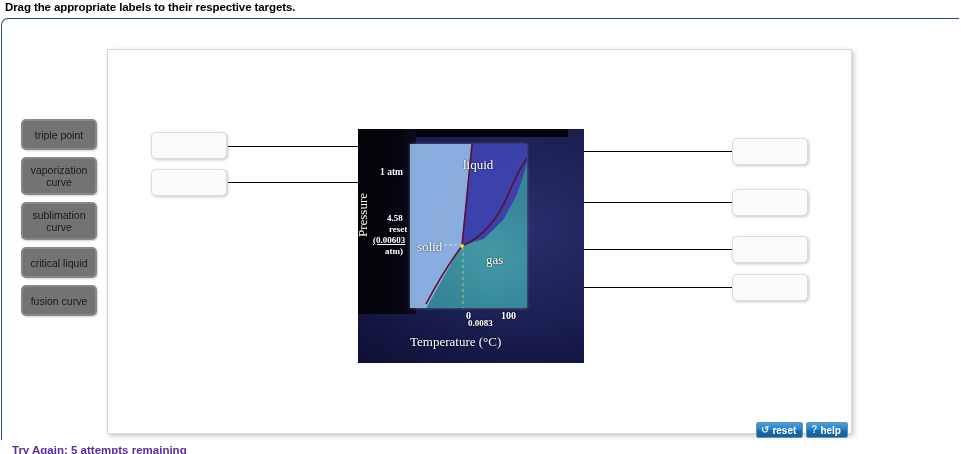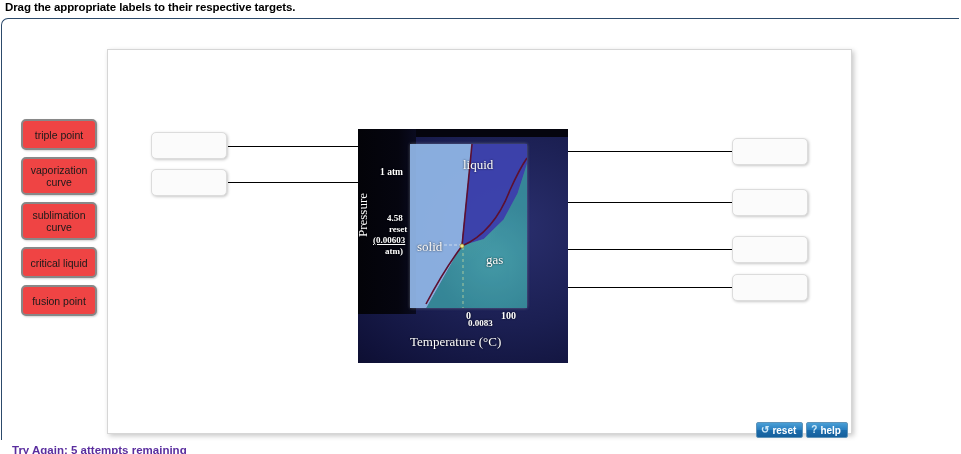--- a/index.html
+++ b/index.html
@@ -58,21 +58,21 @@
   #label-bank {
     position: absolute;
     left: 19px;
     top: 100px;
     width: 78px;
   }
   .drag-label {
     width: 76px;
     min-height: 31px;
     margin-bottom: 7px;
-    background: #ef4444;
+    background: #737373;
     border: 2px solid #888888;
     border-radius: 5px;
     box-sizing: border-box;
     display: flex;
     align-items: center;
     justify-content: center;
     text-align: center;
     font-size: 10.5px;
     color: #1a1a1a;
     line-height: 12px;
@@ -86,20 +86,21 @@
   #phase-diagram {
     position: absolute;
     left: 355px;
     top: 109px;
     width: 210px;
     height: 234px;
     overflow: hidden;
     background:
       radial-gradient(ellipse 150% 110% at 72% 42%, #2a2f6e 0%, #1b1f52 38%, #10123a 64%, #07081f 88%),
       #06071a;
+    padding-left: 16px;
   }
   
   #diagram-darkband {
     position: absolute;
     left: 0; top: 0;
     width: 58px; height: 185px;
     background: linear-gradient(90deg,#030308 0%, #05050f 70%, #0a0b20 100%);
   }
   #diagram-darkband2 {
     position: absolute;
@@ -250,21 +251,21 @@
     <div class="drag-label two-line">
       <span>vaporization curve</span>
     </div>
     <div class="drag-label two-line">
       <span>sublimation curve</span>
     </div>
     <div class="drag-label">
       <span>critical liquid</span>
     </div>
     <div class="drag-label">
-      <span>fusion point</span>
+      <span>fusion curve</span>
     </div>
   </div>
 
   <div id="work-panel">
 
     <div class="leader" style="left:120px; top:96px; width:211px;"></div>
     <div class="leader" style="left:120px; top:132px; width:193px;"></div>
 
     <div class="leader" style="left:455px; top:101px; width:170px;"></div>
     <div class="leader" style="left:414px; top:152px; width:211px;"></div>

